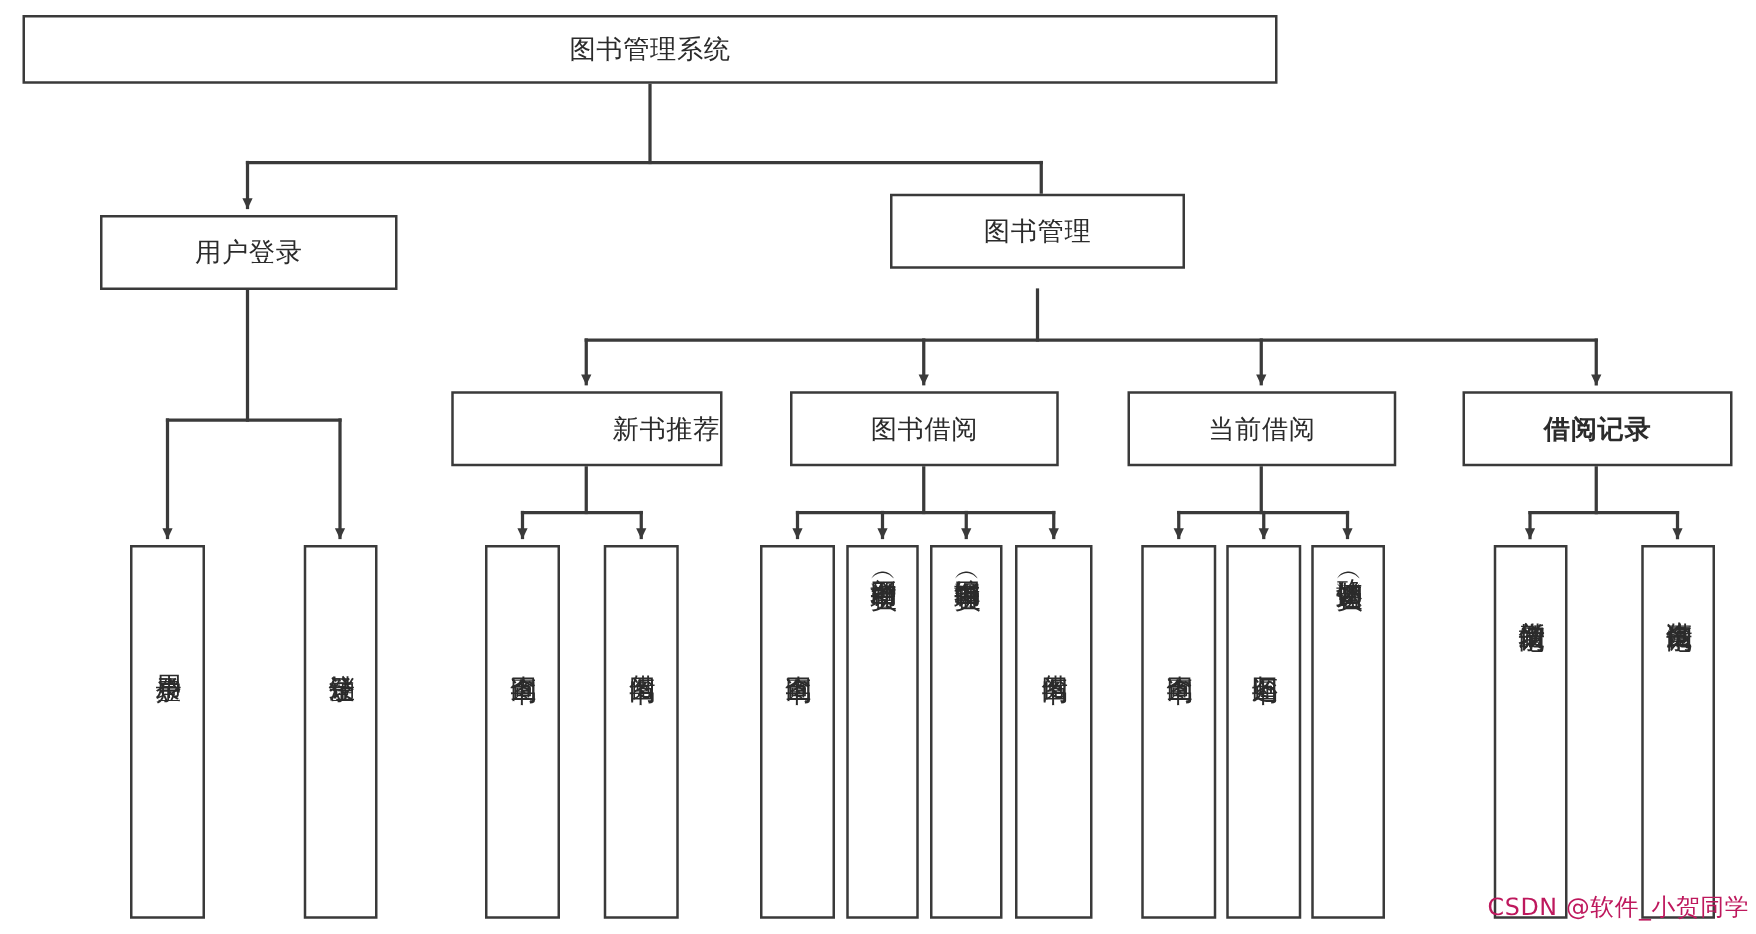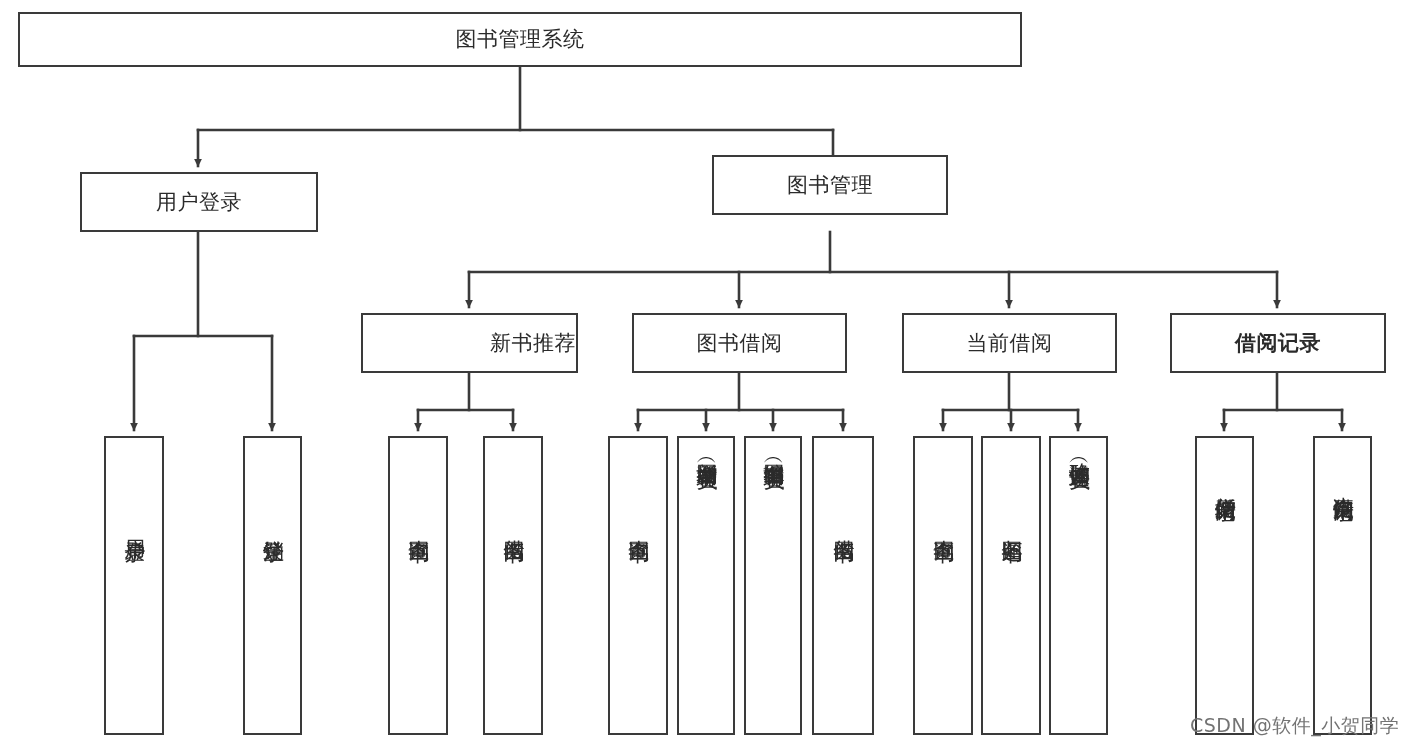--- a/index.html
+++ b/index.html
@@ -54,21 +54,21 @@
   .node.vert .node-label {
     writing-mode: vertical-rl;
     text-orientation: upright;
     font-size: 21px;
     line-height: 1.42;
     letter-spacing: 1px;
     white-space: nowrap;
   }
   .watermark {
     position: absolute;
-    color: #737373;
+    color: #be185d;
     font-size: 19px;
     white-space: nowrap;
     z-index: 3;
     letter-spacing: 0.5px;
   }
 </style>
 </head>
 <body>
 
 <div id="diagram-root">

